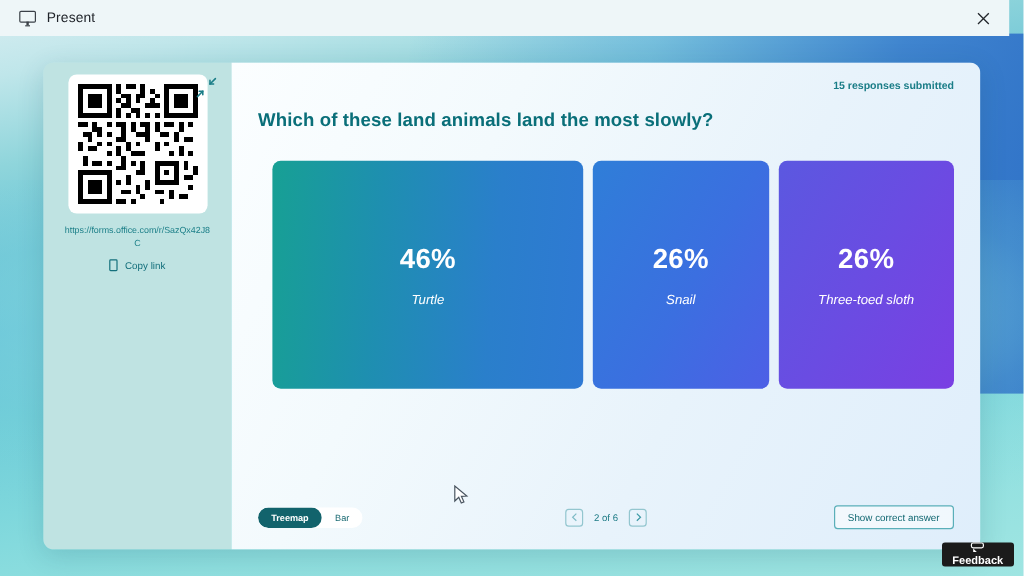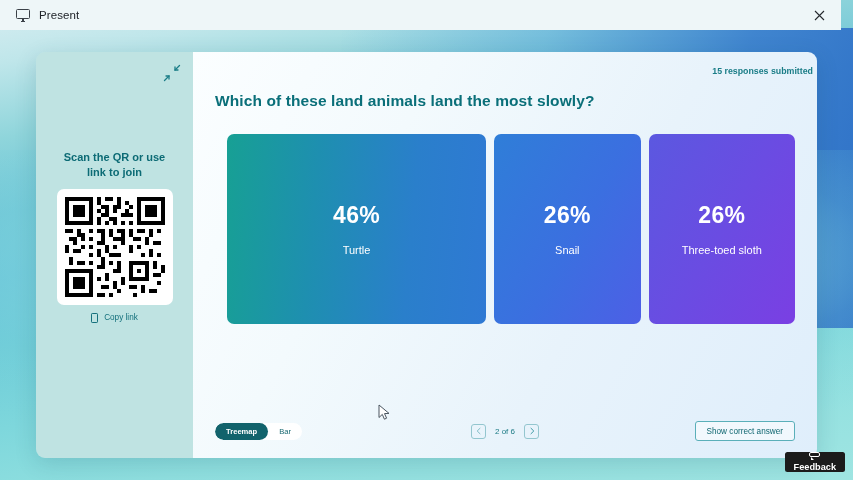--- a/index.html
+++ b/index.html
@@ -113,38 +113,38 @@
   }
   #qr { width: 100px; height: 100px; display: block; }
   #join-url {
     margin-top: 9px; width: 124px;
     text-align: center;
     font-size: 7.4px; color: #1b7f88; line-height: 1.45;
     word-break: break-all;
   }
   #copy-link {
     margin-top: 8px;
-    display: flex; gap: 5px;
+    display: flex; align-items: center; gap: 5px;
     font-size: 8.2px; color: #14707c; cursor: pointer;
   }
   .copy-icon { width: 8px; height: 10px; position: relative; }
   .copy-icon .b1 {
     position: absolute; left: 0; top: 0; width: 7px; height: 9.5px;
     border: 1px solid #14707c; border-radius: 1.2px;
   }
 
   
   #content {
     flex: 1;
     position: relative;
     background: linear-gradient(118deg, #fbfeff 0%, #f3fafd 30%, #e8f3fb 62%, #dfeefb 100%);
     display: flex; flex-direction: column;
   }
   #responses {
-    position: absolute; top: 14px; right: 4px;
+    position: absolute; top: 14px; right: 22px;
     font-size: 8.8px; color: #1a7d87; font-weight: bold;
   }
   #question {
     margin: 40px 0 0 22px;
     font-size: 15.5px; font-weight: bold; color: #0a6f79;
     letter-spacing: .1px;
   }
 
   
   #tiles {
@@ -160,20 +160,21 @@
     color: #ffffff;
     position: relative;
     overflow: hidden;
   }
   .tile .pct {
     font-size: 23px; font-weight: bold; letter-spacing: .3px;
   }
   .tile .lbl {
     margin-top: 15px;
     font-size: 11px;
+    font-style: italic;
   }
   .tile.t0 { flex: 46; background: linear-gradient(95deg, #17a094 0%, #1e8fb0 34%, #2a7fcb 70%, #2f79d4 100%); }
   .tile.t1 { flex: 26; background: linear-gradient(120deg, #2f7ed8 0%, #3b6fe0 55%, #4d5fe6 100%); }
   .tile.t2 { flex: 26; background: linear-gradient(120deg, #5b58e0 0%, #6a4ce2 50%, #7a3fe3 100%); }
 
   
   #bottom-bar {
     margin-top: auto;
     height: 54px;
     display: flex; align-items: center;
@@ -274,21 +275,20 @@
       <svg width="18" height="18" viewBox="0 0 18 18">
         <g stroke="#1a7d87" stroke-width="1.3" fill="none" stroke-linecap="round">
           <path d="M12,3 L12,6 L15,6"></path>
           <path d="M16.5,1.5 L12,6"></path>
           <path d="M6,15 L6,12 L3,12"></path>
           <path d="M1.5,16.5 L6,12"></path>
         </g>
       </svg>
     </div>
 
-    <div id="join-title">Scan the QR or use link to join</div>
 
     <div id="qr-wrap">
       <svg id="qr" viewBox="0 0 25 25" shape-rendering="crispEdges">
         <rect width="25" height="25" fill="#fff"></rect>
         <g fill="#000">
 
           <rect x="0" y="0" width="7" height="1"></rect>
             <rect x="0" y="6" width="7" height="1"></rect>
           <rect x="0" y="0" width="1" height="7"></rect>
             <rect x="6" y="0" width="1" height="7"></rect>
@@ -389,20 +389,21 @@
           <rect x="22" y="19" width="2" height="1"></rect>
             <rect x="16" y="22" width="2" height="1"></rect>
           <rect x="19" y="22" width="1" height="2"></rect>
             <rect x="21" y="23" width="2" height="1"></rect>
           <rect x="17" y="24" width="1" height="1"></rect>
             <rect x="23" y="21" width="1" height="1"></rect>
         </g>
       </svg>
     </div>
 
+    <div id="join-url">https://forms.office.com/r/SazQx42J8C</div>
 
     <div id="copy-link">
       <span class="copy-icon">
           <span class="b1"></span>
         </span>
       <span>Copy link</span>
     </div>
   </div>
 
   <div id="content">

